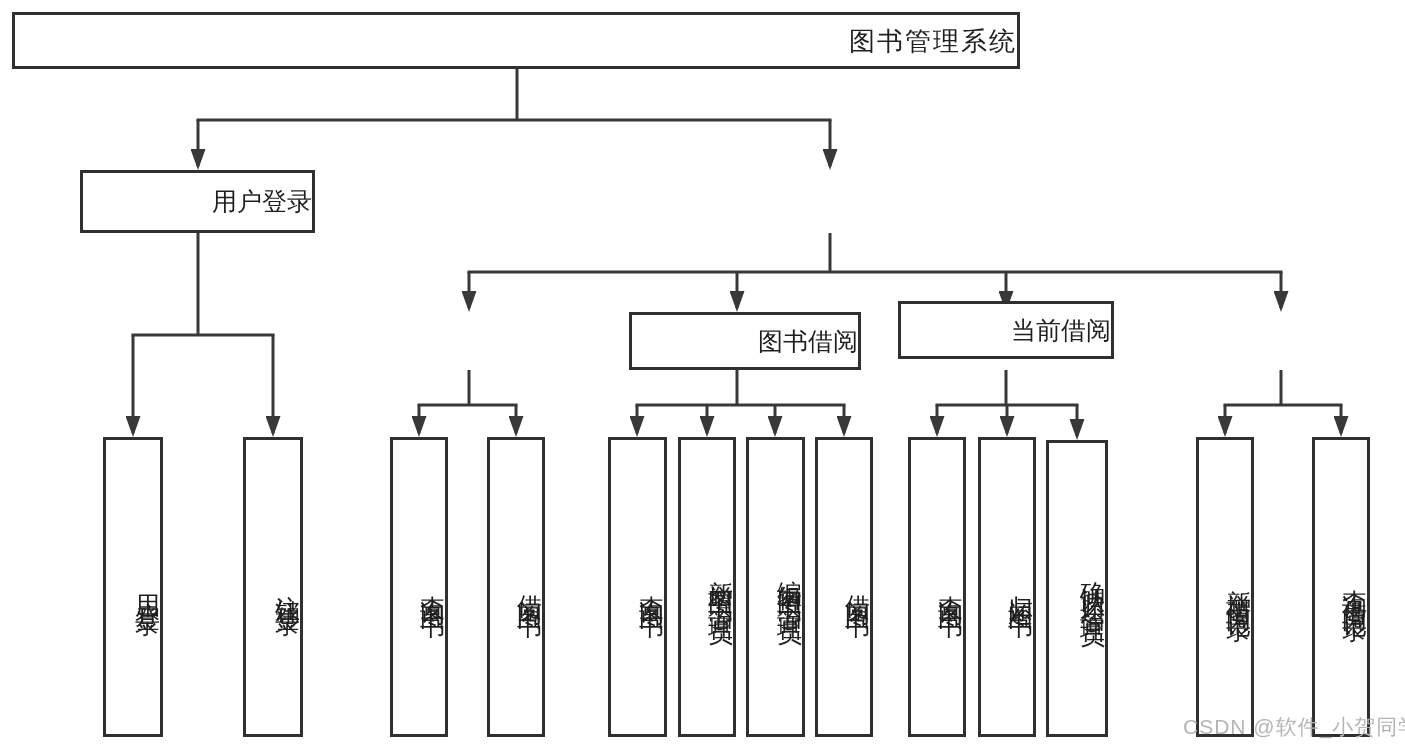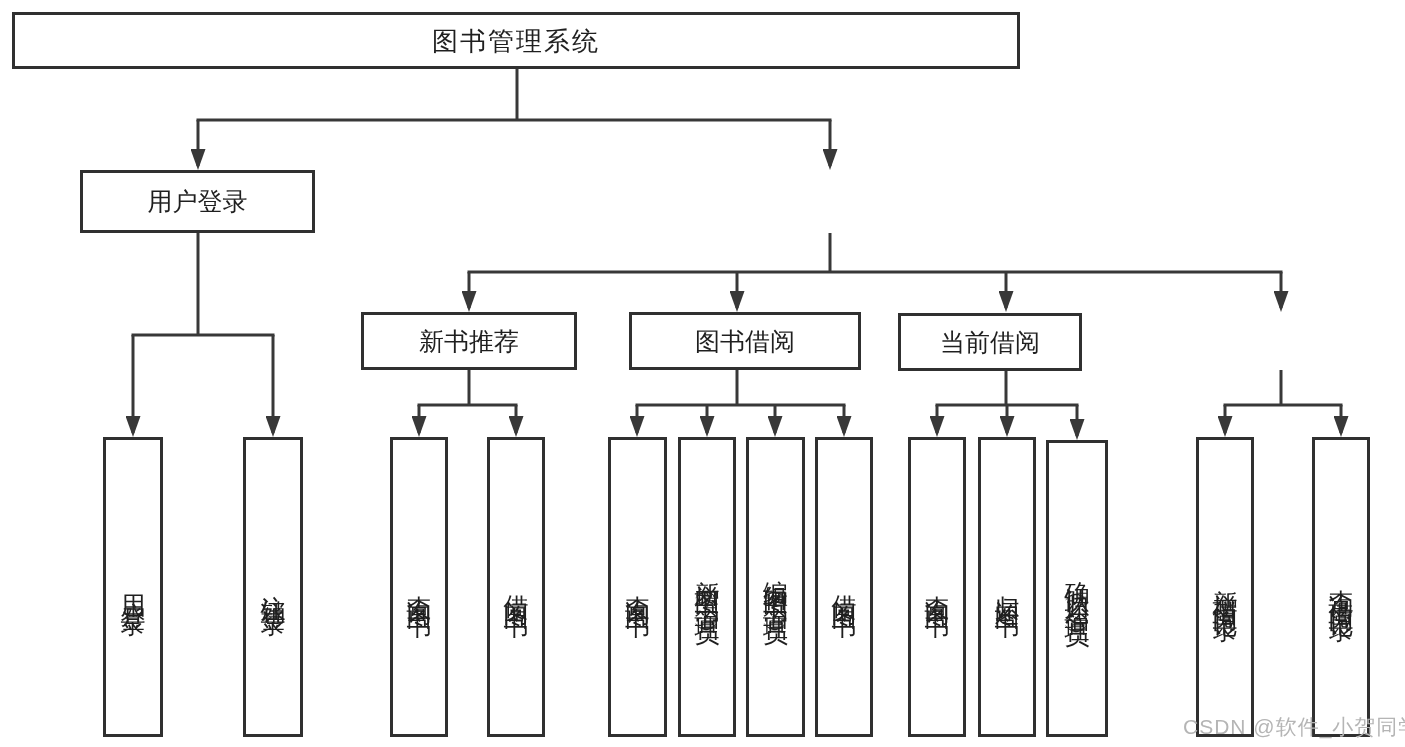--- a/index.html
+++ b/index.html
@@ -22,21 +22,21 @@
     position:absolute;left:0;top:0;width:1405px;height:747px;
     pointer-events:none;
   }
   svg.connectors path.ln{stroke:var(--line);stroke-width:3;fill:none;}
   #arrowhead path{fill:var(--line);stroke:none;}
   .node{
     position:absolute;
     box-sizing:border-box;
     background:var(--bg);
     border:3px solid var(--border);
-    display:flex;align-items:center;justify-content:center;
+    display:flex;align-items:center;justify-content:flex-end;
     font-size:25px;
     line-height:1;
     white-space:nowrap;
   }
   .node.root{font-size:26px;letter-spacing:2px;}
   .node.vert .lbl{
     writing-mode:vertical-rl;
     text-orientation:mixed;
     letter-spacing:6px;
     line-height:1;
@@ -105,27 +105,24 @@
   </svg>
 
   <div class="node root" style="left:12px;top:12px;width:1008px;height:57px">
     <span class="lbl">图书管理系统</span>
   </div>
 
   <div class="node" style="left:80px;top:170px;width:235px;height:63px">
     <span class="lbl">用户登录</span>
   </div>
 
-  <div class="node" style="left:361px;top:312px;width:216px;height:58px">
-    <span class="lbl">新书推荐</span>
-  </div>
   <div class="node" style="left:629px;top:312px;width:232px;height:58px">
     <span class="lbl">图书借阅</span>
   </div>
-  <div class="node" style="left:898px;top:313px;width:184px;height:58px">
+  <div class="node" style="left:898px;top:301px;width:216px;height:58px">
     <span class="lbl">当前借阅</span>
   </div>
 
   <div class="node vert" style="left:103px;top:437px;width:60px;height:300px">
     <span class="lbl">用户登录</span>
   </div>
   <div class="node vert" style="left:243px;top:437px;width:60px;height:300px">
     <span class="lbl">注销登录</span>
   </div>
 

